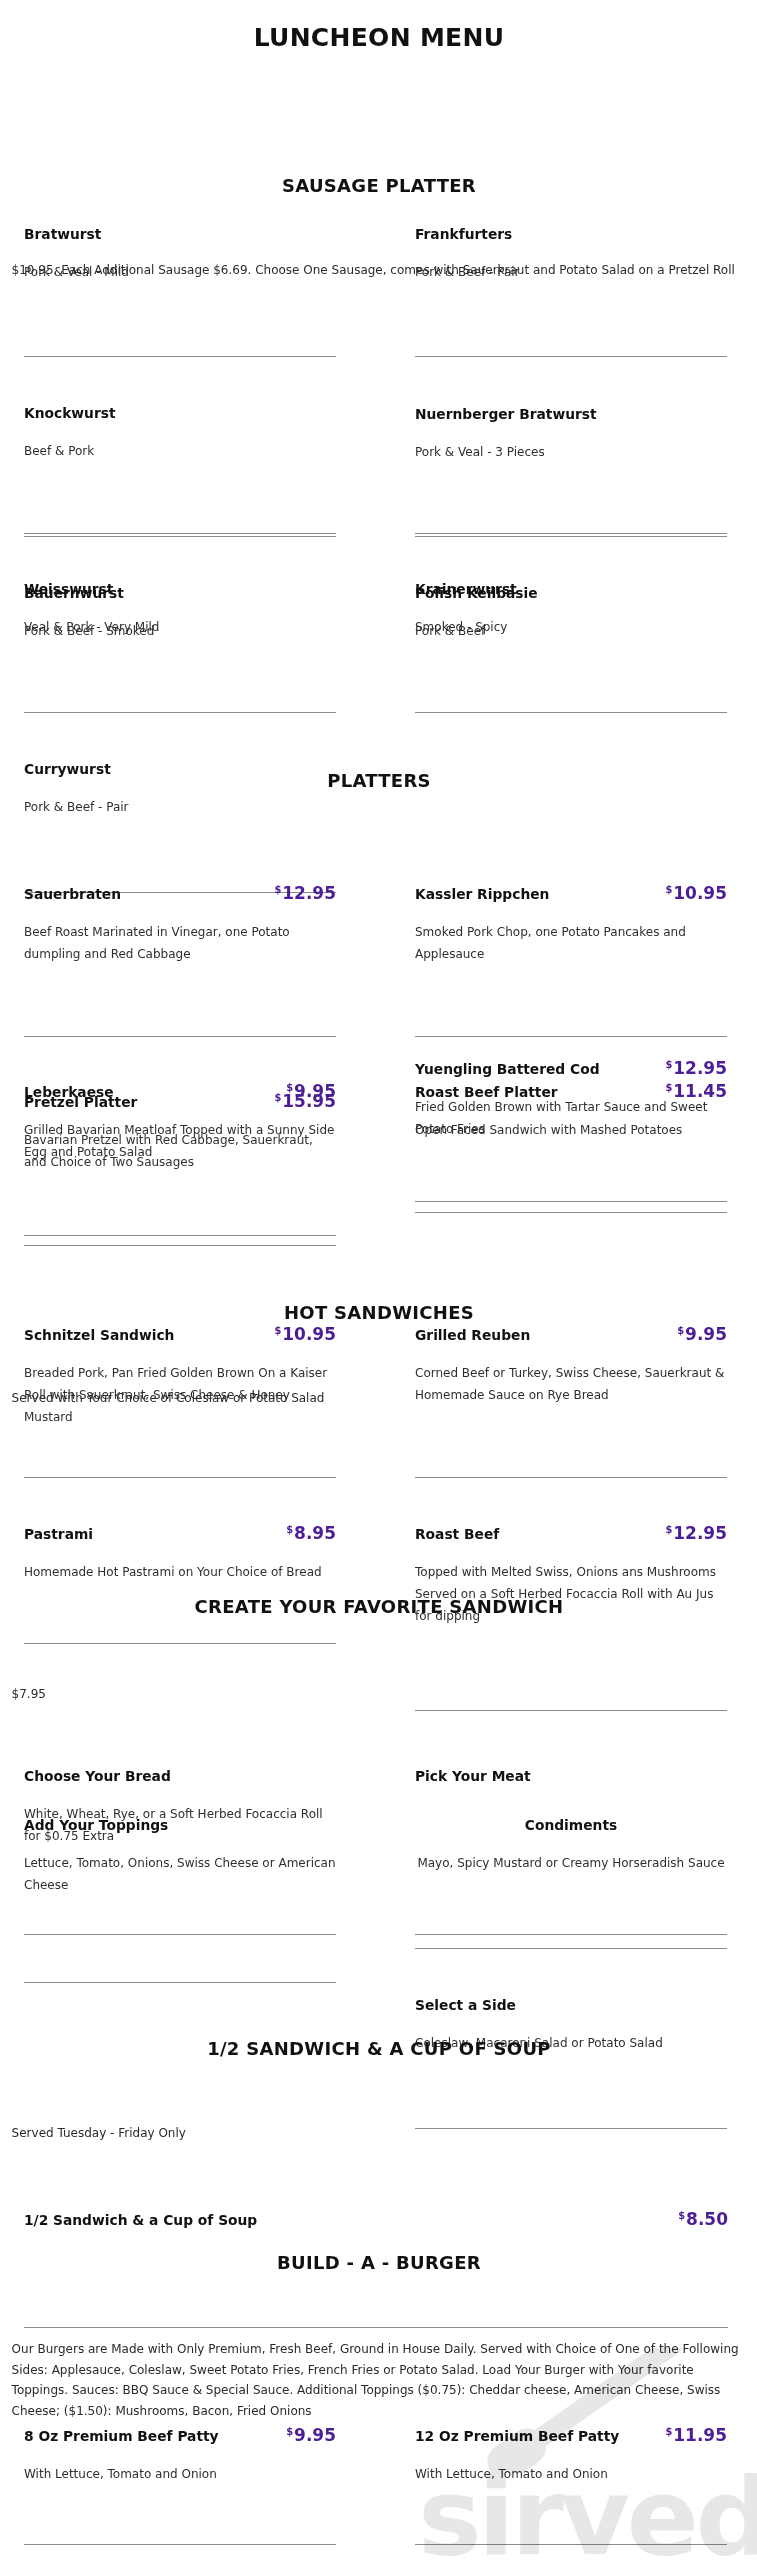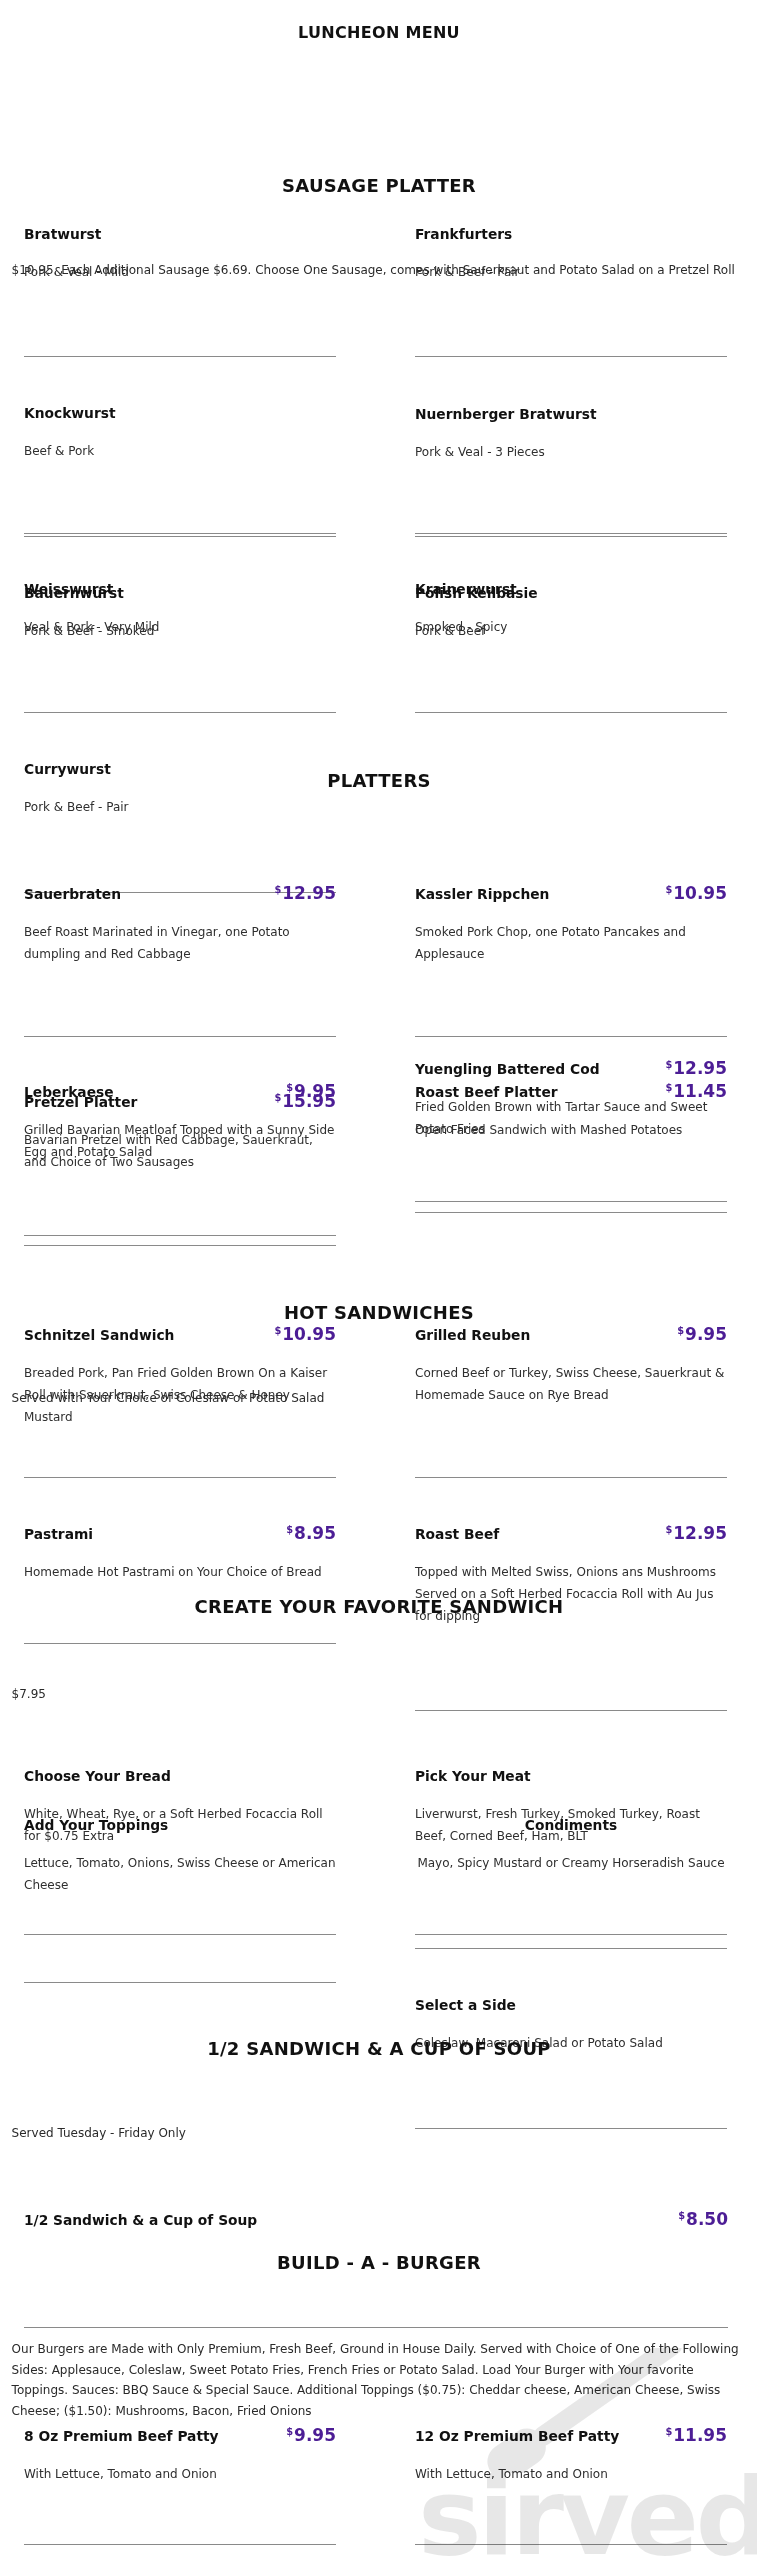--- a/index.html
+++ b/index.html
@@ -3,21 +3,21 @@
 <meta charset="utf-8">
 <style>
   html, body { margin: 0; padding: 0; background: #ffffff; }
   body {
     width: 758px; height: 2576px; position: relative; overflow: hidden;
     font-family: "DejaVu Sans", sans-serif; color: #222222;
   }
   .abs { position: absolute; }
   .h1 {
     left: 0; width: 758px; text-align: center; font-weight: bold;
-    font-size: 16px; letter-spacing: 0.3px; color: #111111;
+    font-size: 25px; letter-spacing: 0.3px; color: #111111;
     font-family: "DejaVu Sans", sans-serif;
   }
   .h2 {
     left: 0; width: 758px; text-align: center; font-weight: bold;
     font-size: 18px; letter-spacing: 0.3px; color: #111111;
   }
   .intro { left: 11.6px; width: 735px; font-size: 12px; line-height: 20.5px; color: #2a2a2a; }
   .item { width: 312px; }
   .item-title { font-weight: bold; font-size: 13.8px; color: #111111; line-height: 19.6px; }
   .item-price { position: absolute; right: 0; top: -1.8px; font-weight: bold; font-size: 17px; color: #4c1d95; }
@@ -155,21 +155,20 @@
 <div class="abs rule L" style="top:1643px;"></div>
 <div class="abs rule R" style="top:1710px;"></div>
 <div class="abs h2" style="top:1596px;">CREATE YOUR FAVORITE SANDWICH</div>
 <div class="abs intro" style="top:1684px;">$7.95</div>
 <div class="abs item L" style="top:1767px;">
     <div class="item-title">Choose Your Bread</div>
     <div class="item-desc" style="margin-top:16px;">White, Wheat, Rye, or a Soft Herbed Focaccia Roll for $0.75 Extra</div>
   </div>
 <div class="abs item R" style="top:1767px;">
     <div class="item-title">Pick Your Meat</div>
-    <div class="item-desc" style="margin-top:16px;">Liverwurst, Fresh Turkey, Smoked Turkey, Roast Beef, Corned Beef, Ham, BLT</div>
   </div>
 <div class="abs rule L" style="top:1934px;"></div>
 <div class="abs rule R" style="top:1934px;"></div>
 <div class="abs item L" style="top:1816px;">
     <div class="item-title">Add Your Toppings</div>
     <div class="item-desc" style="margin-top:16px;">Lettuce, Tomato, Onions, Swiss Cheese or American Cheese</div>
   </div>
 <div class="abs item R" style="top:1816px;text-align:center;">
     <div class="item-title">Condiments</div>
     <div class="item-desc" style="margin-top:16px;">Mayo, Spicy Mustard or Creamy Horseradish Sauce</div>

